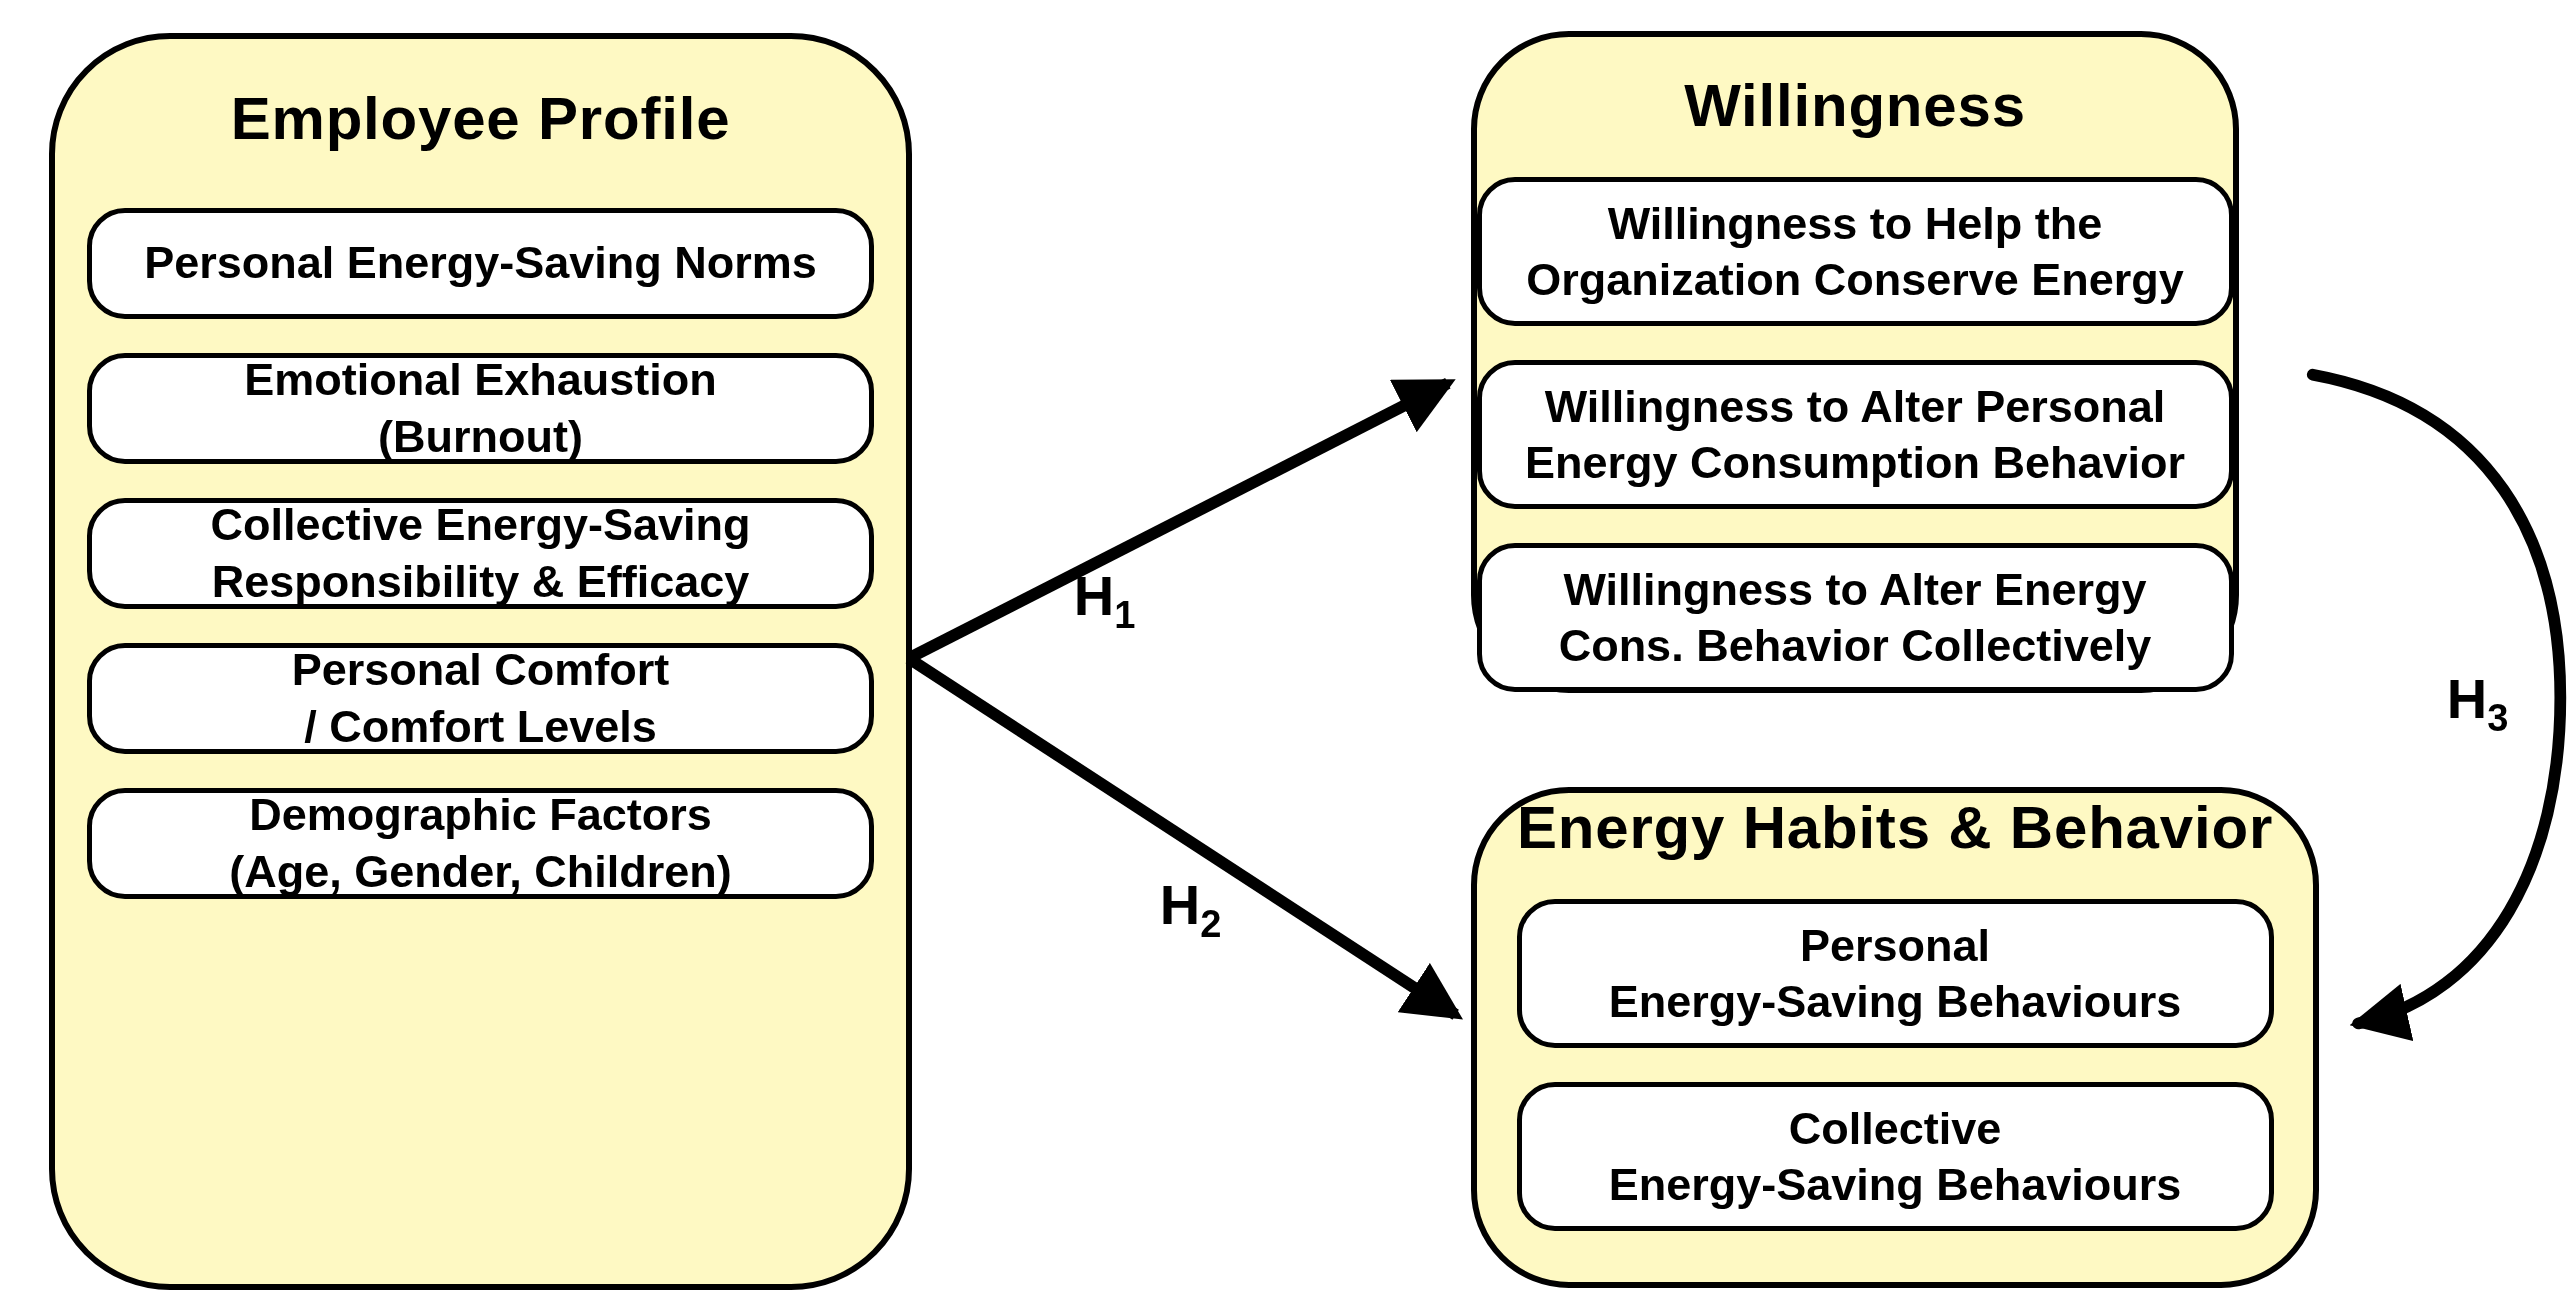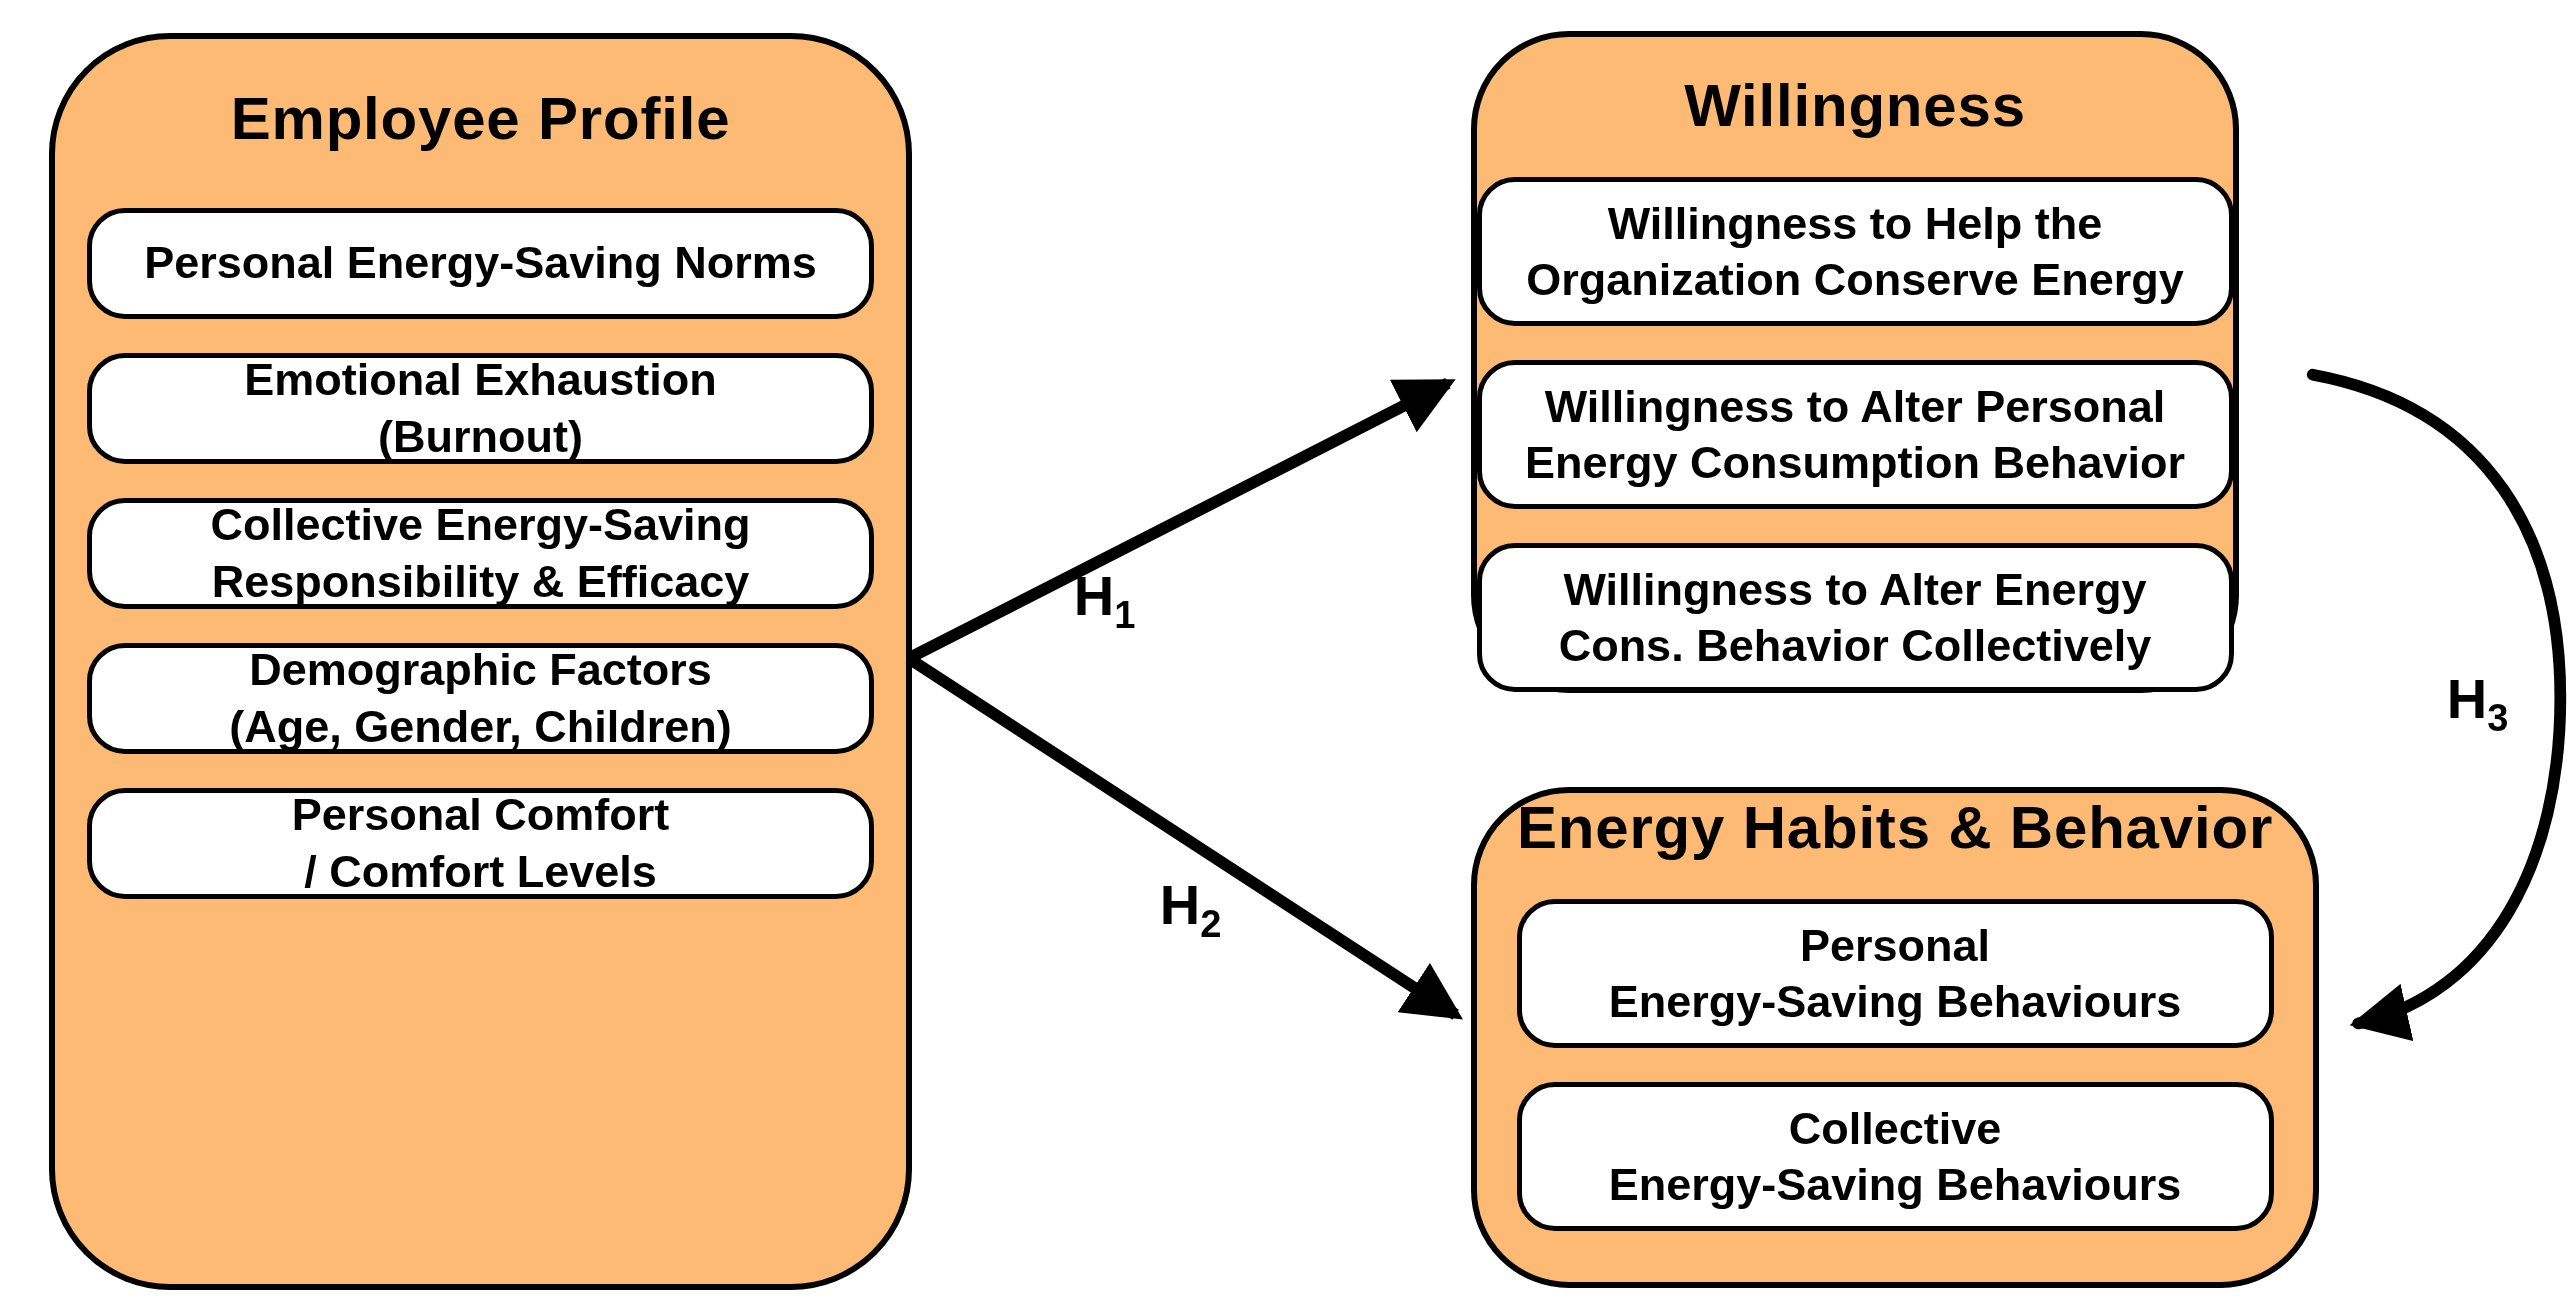--- a/index.html
+++ b/index.html
@@ -9,21 +9,21 @@
     position: relative;
     width: 2576px;
     height: 1308px;
     background: #ffffff;
     font-weight: bold;
     color: #000;
     overflow: hidden;
   }
   .panel {
     position: absolute;
-    background: #fdba74;
+    background: #fef9c3;
     border: 6.3px solid #000000;
     display: flex;
     flex-direction: column;
     align-items: center;
   }
   .panel-title {
     text-align: center;
     font-size: 60px;
     line-height: 1.15;
     letter-spacing: 0.8px;
@@ -95,24 +95,24 @@
 
 <div class="diagram">
 
   <div class="panel panel-employee">
     <div class="panel-title">Employee Profile</div>
     <div class="box">Personal Energy-Saving Norms</div>
     <div class="box">Emotional Exhaustion
 (Burnout)</div>
     <div class="box">Collective Energy-Saving
 Responsibility &amp; Efficacy</div>
+    <div class="box">Personal Comfort
+/ Comfort Levels</div>
     <div class="box">Demographic Factors
 (Age, Gender, Children)</div>
-    <div class="box">Personal Comfort
-/ Comfort Levels</div>
   </div>
 
   <div class="panel panel-willingness">
     <div class="panel-title">Willingness</div>
     <div class="box">Willingness to Help the
 Organization Conserve Energy</div>
     <div class="box">Willingness to Alter Personal
 Energy Consumption Behavior</div>
     <div class="box">Willingness to Alter Energy
 Cons. Behavior Collectively</div>

